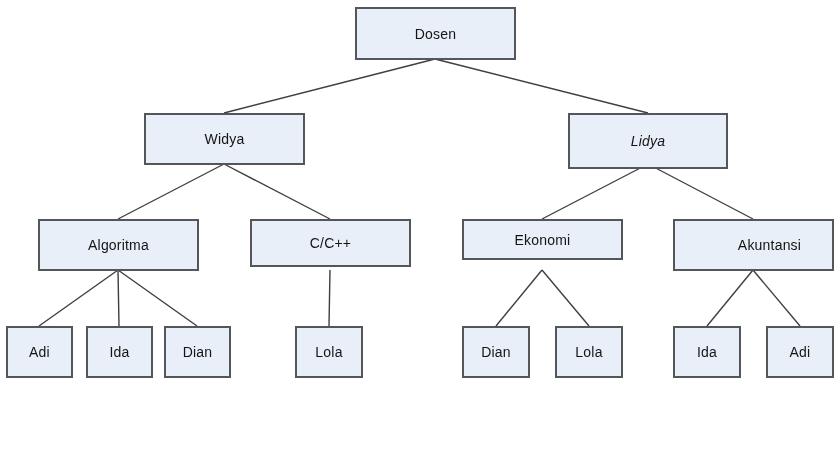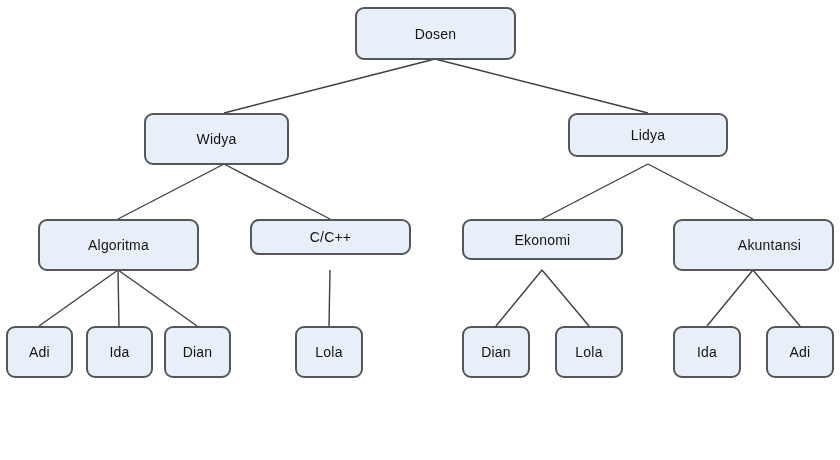--- a/index.html
+++ b/index.html
@@ -24,37 +24,37 @@
   }
   .edges-svg line {
     stroke: #3f3f3f;
     stroke-width: 1.4;
   }
   .node {
     position: absolute;
     box-sizing: border-box;
     background: #e9eff8;
     border: 2px solid #54575a;
-    border-radius: 9px;
+    border-radius: 0;
     display: flex;
     align-items: center;
     justify-content: center;
     font-size: 14px;
     color: #141414;
     text-align: center;
     letter-spacing: 0.2px;
   }
   
   .n-dosen     { left: 355px; top: 7px;   width: 161px; height: 53px; }
   
-  .n-widya     { left: 144px; top: 113px; width: 145px; height: 52px; }
-  .n-lidya     { left: 568px; top: 113px; width: 160px; height: 44px; }
+  .n-widya     { left: 144px; top: 113px; width: 161px; height: 52px; }
+  .n-lidya     { left: 568px; top: 113px; width: 160px; height: 56px; font-style: italic; }
   
   .n-algoritma { left: 38px;  top: 219px; width: 161px; height: 52px; text-align: right; }
-  .n-ccpp      { left: 250px; top: 219px; width: 161px; height: 36px; }
+  .n-ccpp      { left: 250px; top: 219px; width: 161px; height: 48px; }
   .n-ekonomi   { left: 462px; top: 219px; width: 161px; height: 41px; }
   .n-akuntansi { left: 673px; top: 219px; width: 161px; height: 52px; padding-left: 32px; }
   
   .n-adi1      { left: 6px;   top: 326px; width: 67px; height: 52px; }
   .n-ida1      { left: 86px;  top: 326px; width: 67px; height: 52px; }
   .n-dian1     { left: 164px; top: 326px; width: 67px; height: 52px; }
   .n-lola1     { left: 295px; top: 326px; width: 68px; height: 52px; }
   .n-dian2     { left: 462px; top: 326px; width: 68px; height: 52px; }
   .n-lola2     { left: 555px; top: 326px; width: 68px; height: 52px; }
   .n-ida2      { left: 673px; top: 326px; width: 68px; height: 52px; }

